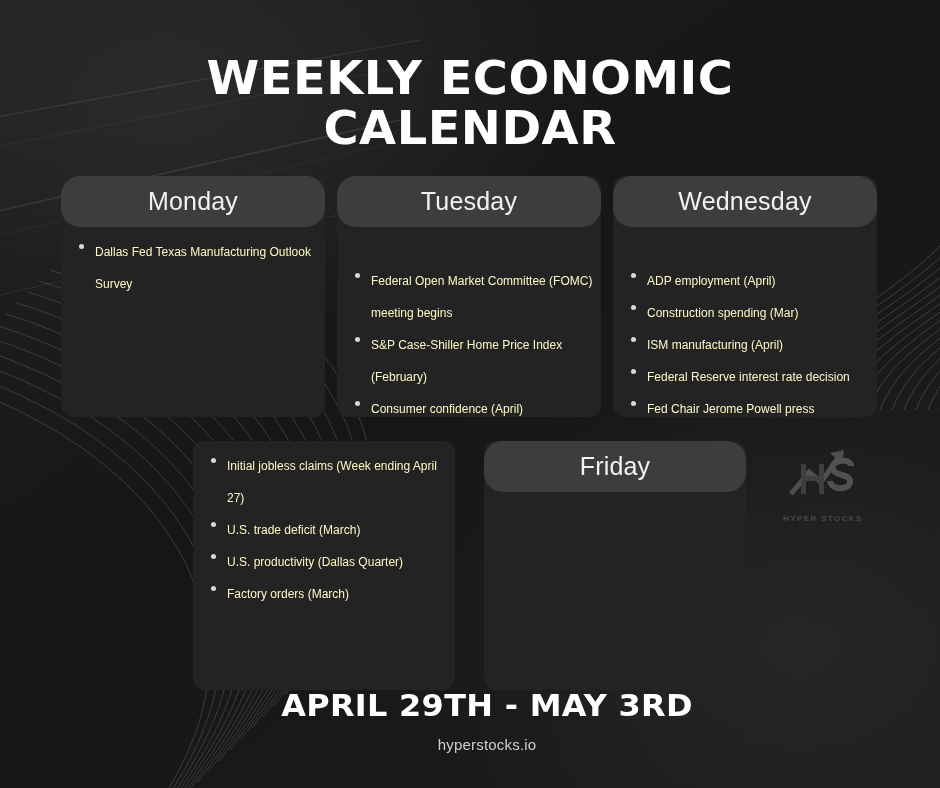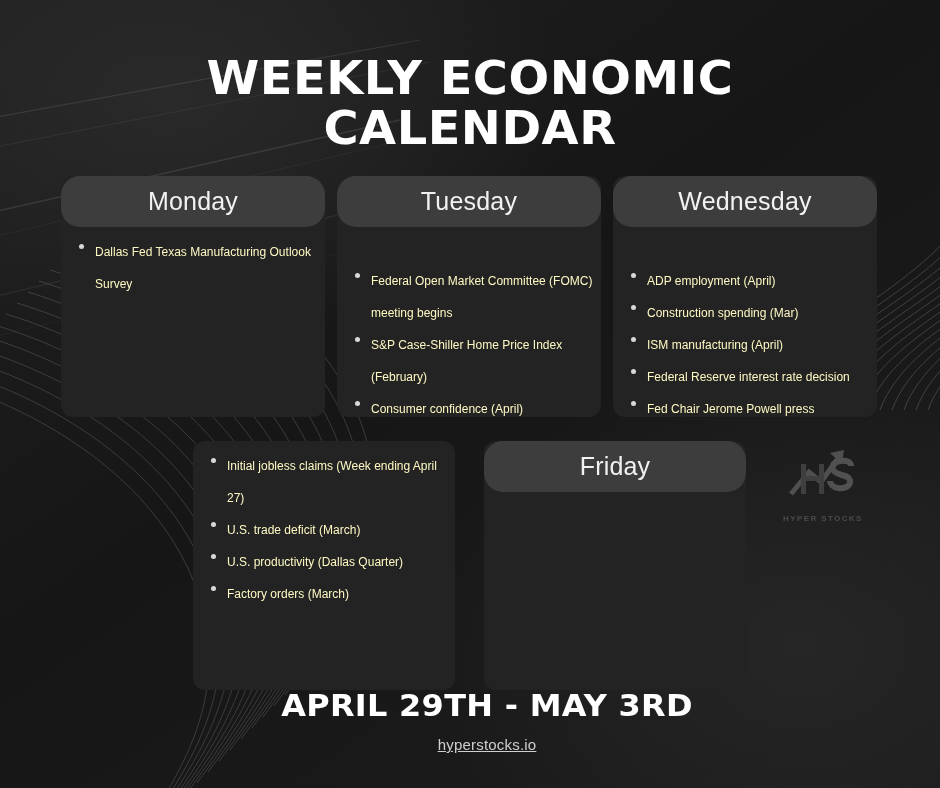--- a/index.html
+++ b/index.html
@@ -173,21 +173,20 @@
     letter-spacing: 0.3px;
     transform: scaleX(1.03);
     text-transform: uppercase;
   }
 
   .footer-site {
     margin-top: 14px;
     color: #cfcfcf;
     font-size: 15px;
     letter-spacing: 0.2px;
-    text-decoration: underline;
   }
 </style>
 </head>
 <body>
 
 <div class="bg"></div>
 
 <svg class="bg-svg" width="940" height="788" viewBox="0 0 940 788">
   <defs>
     <g id="swoopTR">

